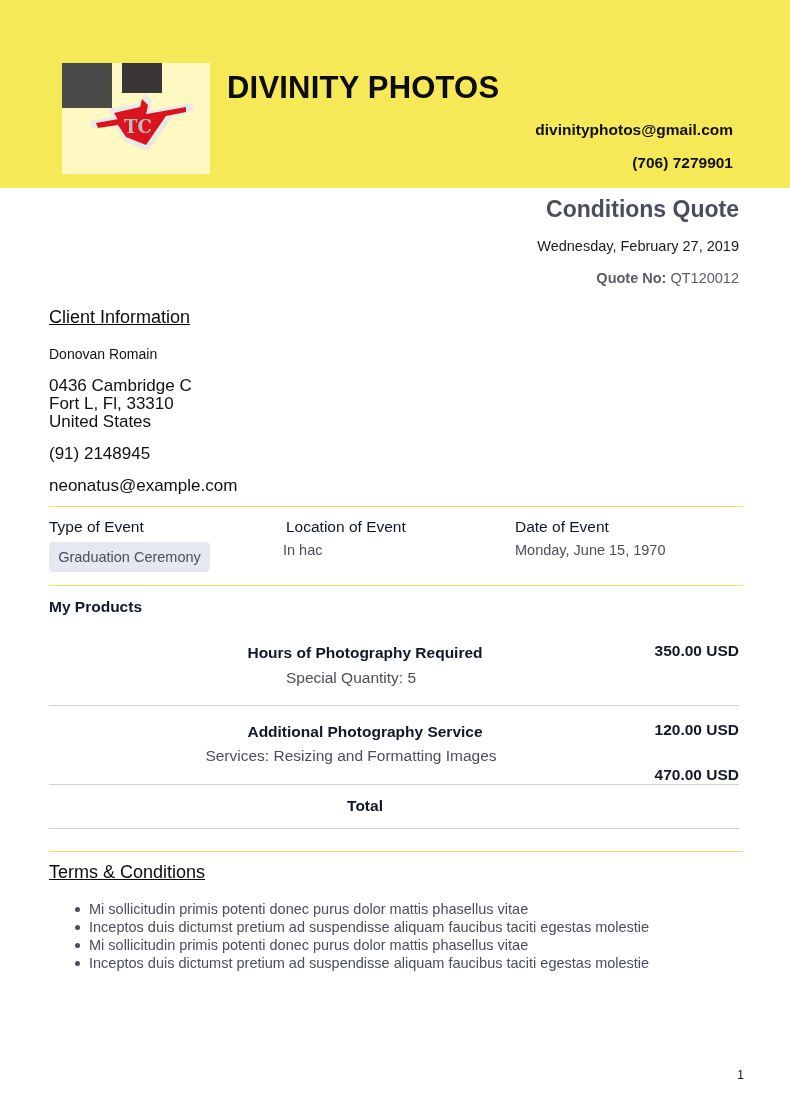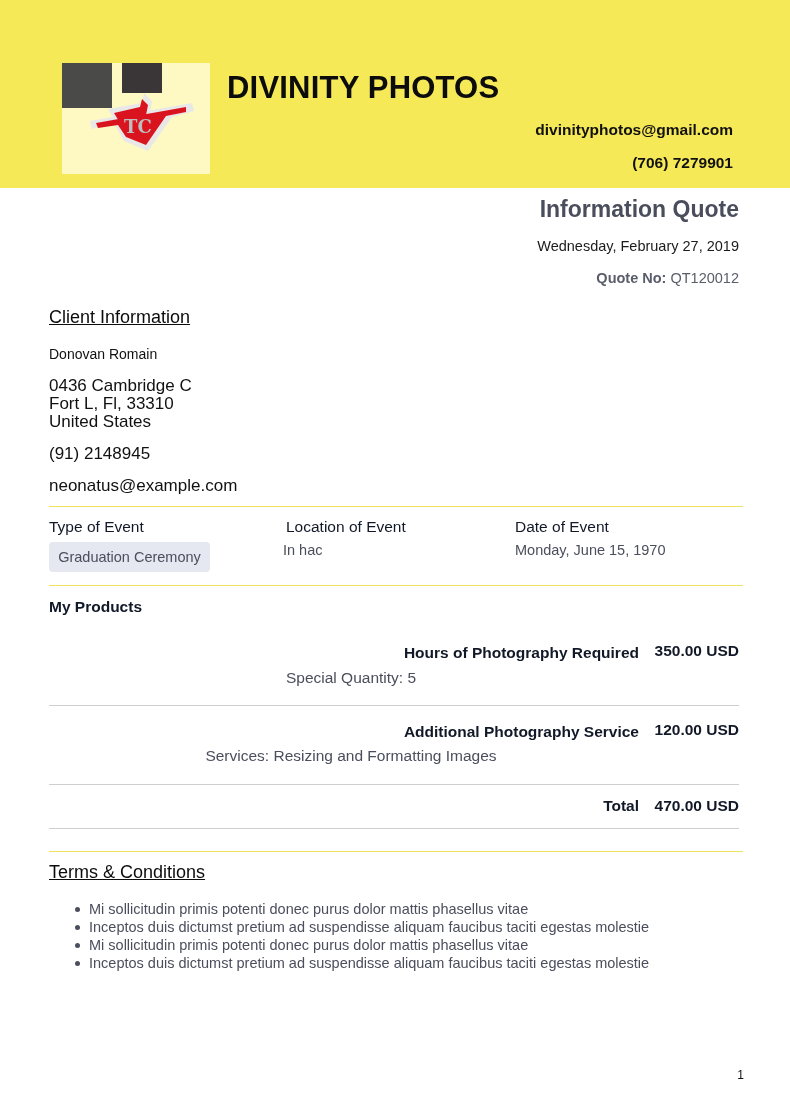--- a/index.html
+++ b/index.html
@@ -25,21 +25,21 @@
 
   .hr-yellow { position: absolute; left: 49px; width: 694px; height: 1px; background: #ece35a; }
   .hr-gray { position: absolute; left: 49px; width: 690px; height: 1px; background: #cfcfd2; }
 
   .ev-label { position: absolute; top: 518px; font-size: 15.5px; font-weight: 400; color: #111827; }
   .ev-badge { position: absolute; left: 49px; top: 542px; width: 161px; height: 30px; background: #e5e8f0; border-radius: 4px; font-size: 14.5px; color: #4b4e5c; display: flex; align-items: center; justify-content: center; }
   .ev-value { position: absolute; top: 542px; font-size: 14.5px; color: #4b4e5c; }
 
   .products-heading { position: absolute; left: 49px; top: 598px; font-size: 15.5px; font-weight: 700; color: #111827; }
 
-  .prod-name { position: absolute; left: 35px; width: 604px; text-align: right; font-size: 15.5px; font-weight: 700; color: #111827; }
+  .prod-name { position: absolute; left: 63px; width: 604px; text-align: center; font-size: 15.5px; font-weight: 700; color: #111827; }
   .prod-desc { position: absolute; left: 49px; width: 604px; text-align: center; font-size: 15.5px; color: #4b4e5c; }
   .prod-price { position: absolute; right: 51px; font-size: 15.5px; font-weight: 700; color: #111827; }
 
   .terms-list { position: absolute; left: 89px; top: 900px; list-style: none; }
   .terms-list li { font-size: 14.5px; color: #4b4e5c; line-height: 18px; position: relative; }
   .terms-list li::before { content: ""; position: absolute; left: -14px; top: 7px; width: 5px; height: 5px; border-radius: 50%; background: #4b4e5c; }
 
   .page-number { position: absolute; right: 46px; top: 1068px; font-size: 12px; color: #111; }
 </style>
 </head>
@@ -55,21 +55,21 @@
       <path d="M34 60 L124 44 L124 49 L104 53 L84 82 L64 74 L56 62 L36 65 Z" fill="#d9141e"></path>
       <path d="M52 50 L78 44 L80 36 L86 42 L84 52 L78 70 L66 71 L58 60 Z" fill="#d9141e"></path>
       <text x="62" y="70" font-family="DejaVu Serif, serif" font-size="18" font-weight="700" fill="#bdbdbd">TC</text>
     </svg>
   </div>
   <div class="brand">DIVINITY PHOTOS</div>
   <div class="contact-email">divinityphotos@gmail.com</div>
   <div class="contact-phone">(706) 7279901</div>
 </div>
 
-<div class="quote-title">Information Quote</div>
+<div class="quote-title">Conditions Quote</div>
 <div class="quote-date">Wednesday, February 27, 2019</div>
 <div class="quote-no">
   <b>Quote No:</b>
   <span>QT120012</span>
 </div>
 
 <div class="section-heading" style="top:307px;">Client Information</div>
 <div class="client-name">Donovan Romain</div>
 <div class="client-line" style="top:377px;">0436 Cambridge C</div>
 <div class="client-line" style="top:395px;">Fort L, Fl, 33310</div>
@@ -94,21 +94,21 @@
 <div class="prod-desc" style="top:669px;">Special Quantity: 5</div>
 <div class="prod-price" style="top:642px;">350.00 USD</div>
 <div class="hr-gray" style="top:705px;"></div>
 
 <div class="prod-name" style="top:723px;">Additional Photography Service</div>
 <div class="prod-desc" style="top:747px;">Services: Resizing and Formatting Images</div>
 <div class="prod-price" style="top:721px;">120.00 USD</div>
 <div class="hr-gray" style="top:784px;"></div>
 
 <div class="prod-name" style="top:797px;">Total</div>
-<div class="prod-price" style="top:797px;">470.00 USD</div>
+<div class="prod-price" style="top:766px;">470.00 USD</div>
 <div class="hr-gray" style="top:828px;"></div>
 
 <div class="hr-yellow" style="top:851px;"></div>
 
 <div class="section-heading" style="top:862px;">Terms &amp; Conditions</div>
 <ul class="terms-list">
   <li>Mi sollicitudin primis potenti donec purus dolor mattis phasellus vitae</li>
   <li>Inceptos duis dictumst pretium ad suspendisse aliquam faucibus taciti egestas molestie</li>
   <li>Mi sollicitudin primis potenti donec purus dolor mattis phasellus vitae</li>
   <li>Inceptos duis dictumst pretium ad suspendisse aliquam faucibus taciti egestas molestie</li>

